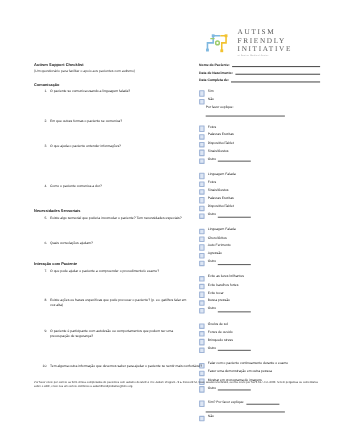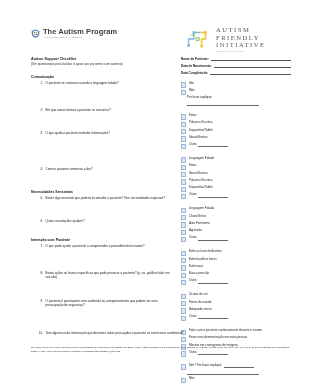--- a/index.html
+++ b/index.html
@@ -126,36 +126,20 @@
     display:flex;gap:2.5px;font-size:3.1px;color:#222;padding-left:7px;
   }
 </style>
 </head>
 <body>
 
 <div class="page">
 
   <div class="header">
 
-    <div class="logo-left">
-      <span class="tap-mark">
-        <svg viewBox="0 0 24 24" width="9" height="9">
-          <path d="M12 1 L22 5 V12 C22 18 17 22 12 23 C7 22 2 18 2 12 V5 Z" fill="#3b6cb5"></path>
-          <path d="M12 4 L19 6.8 V12 C19 16.3 15.4 19.4 12 20.3 C8.6 19.4 5 16.3 5 12 V6.8 Z" fill="#ffffff"></path>
-          <circle cx="9.4" cy="9.6" r="2.1" fill="#4d8fd0"></circle>
-          <circle cx="14.6" cy="9.6" r="2.1" fill="#8fc04a"></circle>
-          <circle cx="9.4" cy="14.4" r="2.1" fill="#f0a73a"></circle>
-          <circle cx="14.6" cy="14.4" r="2.1" fill="#d6564a"></circle>
-        </svg>
-      </span>
-      <span class="tap-text">
-        <span class="tap-title">The Autism Program</span>
-        <span class="tap-sub">AT BOSTON MEDICAL CENTER</span>
-      </span>
-    </div>
 
     <div class="logo-right">
       <span class="afi-mark">
         <svg viewBox="0 0 40 40" width="26" height="26">
           <path d="M4 30 L4 20 L12 20 L12 10 L22 10" fill="none" stroke="#7fb8e0" stroke-width="2.2"></path>
           <path d="M22 10 L30 10 L30 20 L24 20 L24 30" fill="none" stroke="#f2c230" stroke-width="2.2"></path>
           <rect x="2" y="28" width="4" height="4" fill="#7fb8e0"></rect>
           <rect x="10" y="8" width="4" height="4" fill="#7fb8e0"></rect>
           <rect x="28" y="8" width="4" height="4" fill="#f2c230"></rect>
           <rect x="22" y="29" width="4" height="4" fill="#f2c230"></rect>

